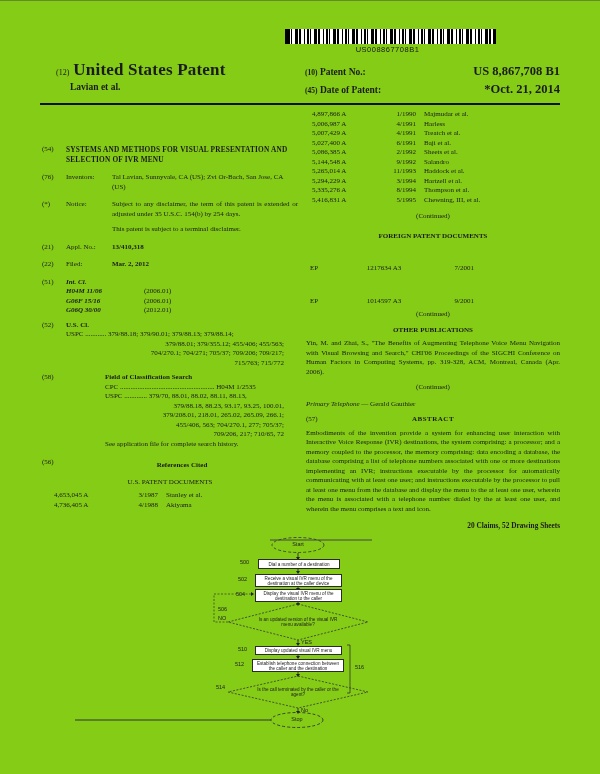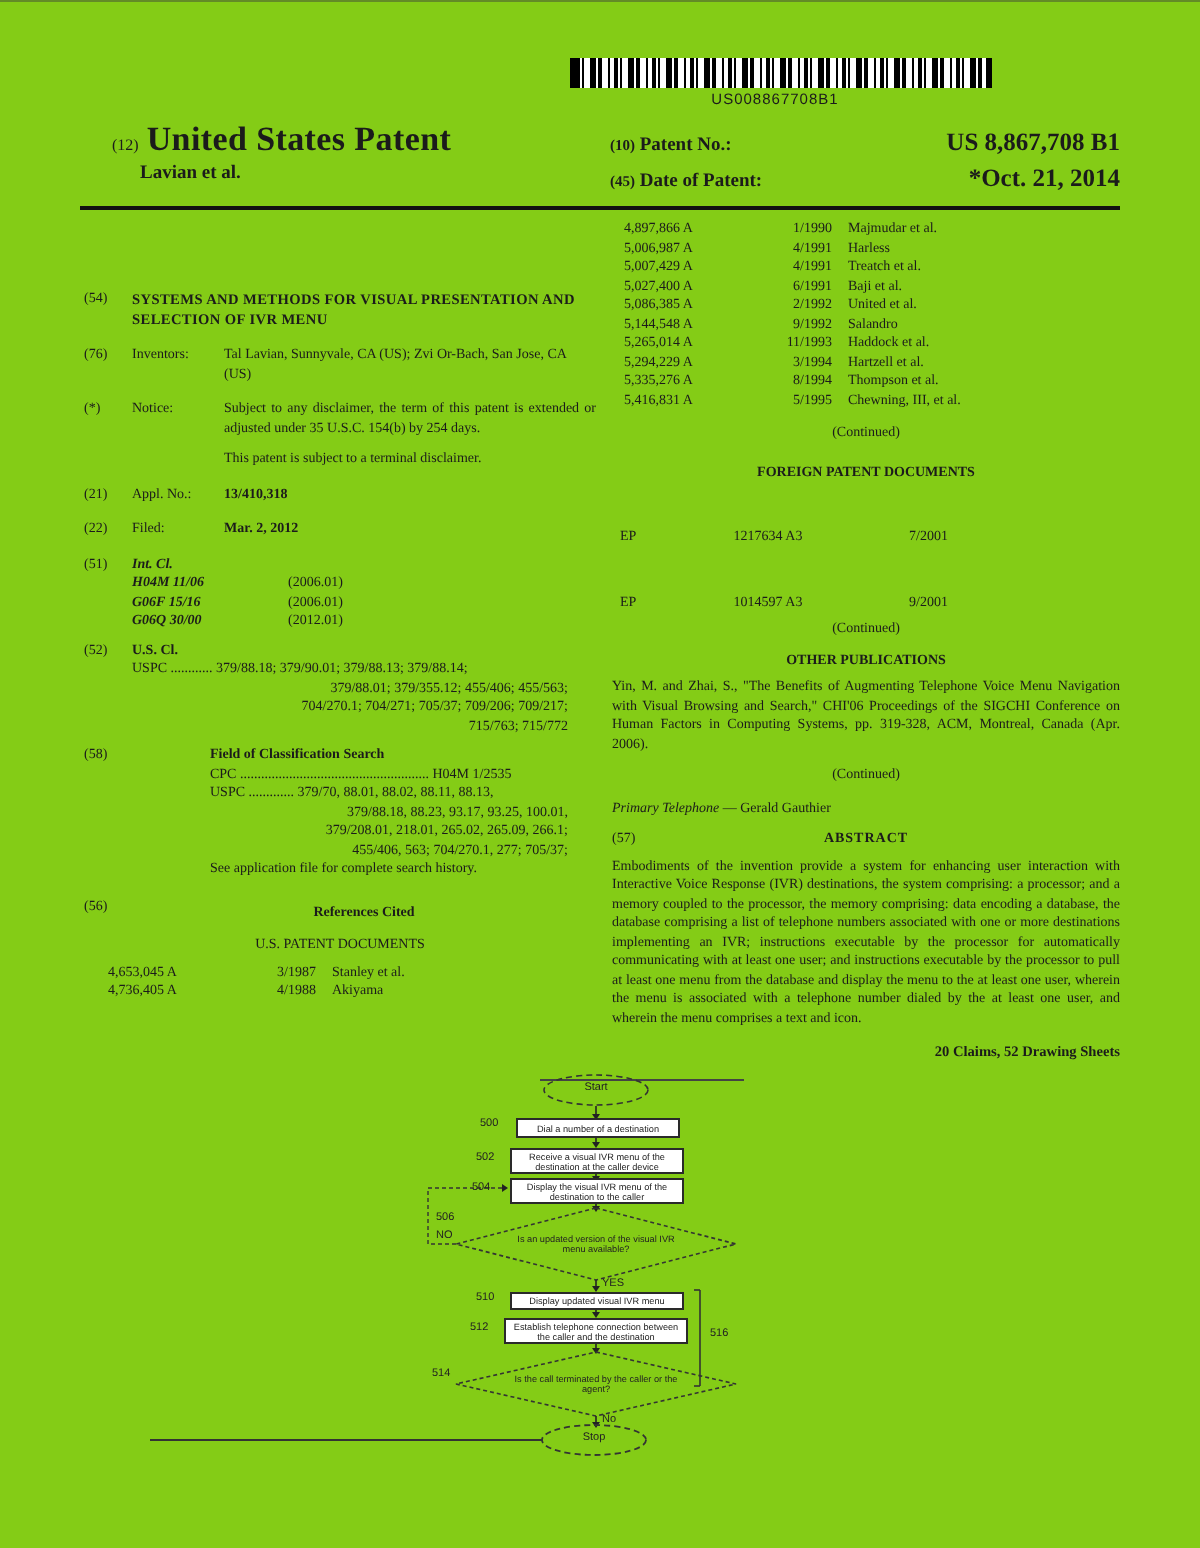--- a/index.html
+++ b/index.html
@@ -174,20 +174,21 @@
 
     <div class="item" style="margin-bottom:9px;gap:39px;">
       <span class="inid">(58)</span>
       <span class="ibody">
         <span class="b">Field of Classification Search</span>
         <div>CPC ...................................................... H04M 1/2535</div>
         <div>USPC ............. 379/70, 88.01, 88.02, 88.11, 88.13,</div>
         <div class="r-align">379/88.18, 88.23, 93.17, 93.25, 100.01,</div>
         <div class="r-align">379/208.01, 218.01, 265.02, 265.09, 266.1;</div>
         <div class="r-align">455/406, 563; 704/270.1, 277; 705/37;</div>
+        <div class="r-align">709/206, 217; 710/65, 72</div>
         <div>See application file for complete search history.</div>
       </span>
     </div>
 
     <div class="item" style="margin-bottom:2px;">
       <span class="inid">(56)</span>
       <span class="ibody sechead">References Cited</span>
     </div>
     <div class="sechead" style="font-weight:normal;">U.S. PATENT DOCUMENTS</div>
     <div style="padding-left:12px;">
@@ -222,21 +223,21 @@
           <span class="ref-name">Treatch et al.</span>
         </div>
       <div class="refrow">
           <span class="ref-num">5,027,400 A</span>
           <span class="ref-date">6/1991</span>
           <span class="ref-name">Baji et al.</span>
         </div>
       <div class="refrow">
           <span class="ref-num">5,086,385 A</span>
           <span class="ref-date">2/1992</span>
-          <span class="ref-name">United et al.</span>
+          <span class="ref-name">Sheets et al.</span>
         </div>
       <div class="refrow">
           <span class="ref-num">5,144,548 A</span>
           <span class="ref-date">9/1992</span>
           <span class="ref-name">Salandro</span>
         </div>
       <div class="refrow">
           <span class="ref-num">5,265,014 A</span>
           <span class="ref-date">11/1993</span>
           <span class="ref-name">Haddock et al.</span>

